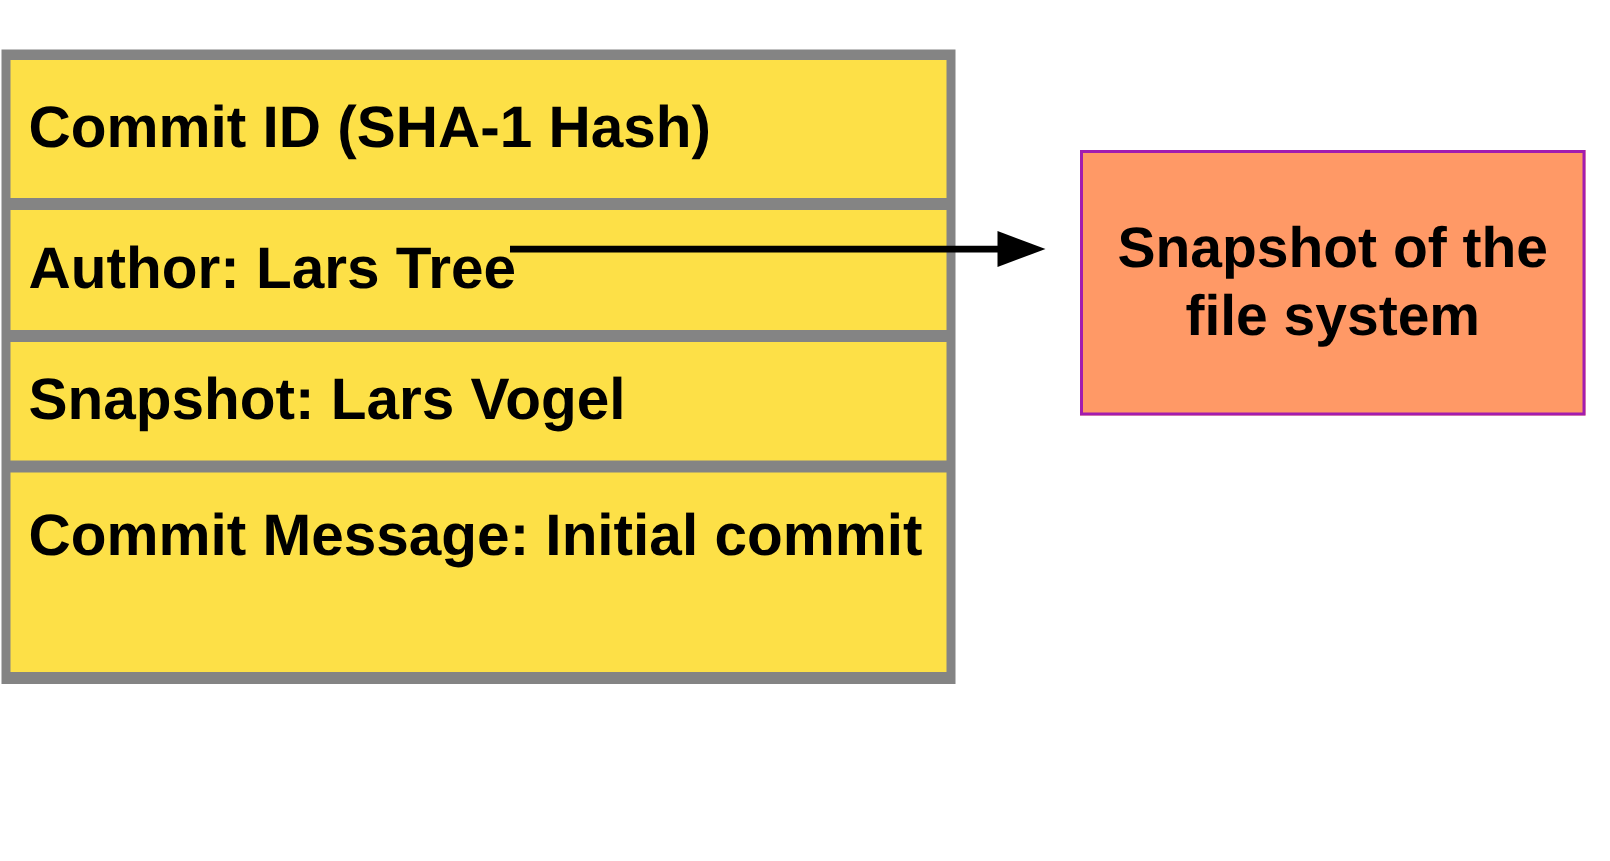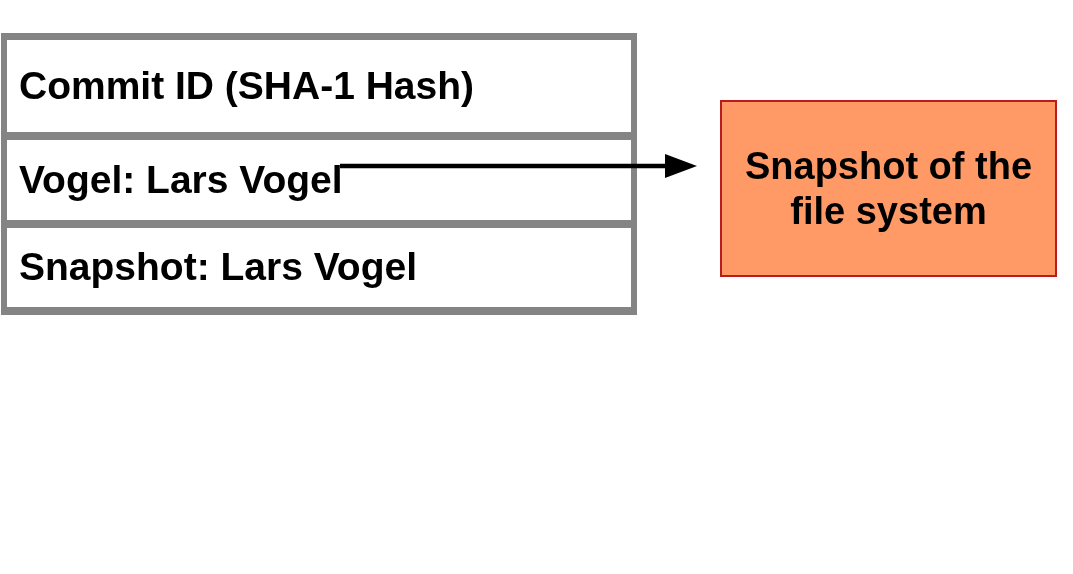--- a/index.html
+++ b/index.html
@@ -23,21 +23,21 @@
     top: 33px;
     width: 636px;
     box-sizing: border-box;
     background: #848484;
     padding: 7px 6px 8px 6px;
     display: flex;
     flex-direction: column;
     gap: 8px;
   }
   .commit-row {
-    background: #ffffff;
+    background: #fde047;
     display: flex;
     align-items: center;
     box-sizing: border-box;
     padding-left: 12px;
     font-size: 39px;
     font-weight: bold;
     color: #000000;
     line-height: 1.1;
     white-space: nowrap;
   }
@@ -49,21 +49,21 @@
 
   
   .snapshot-box {
     position: absolute;
     left: 720px;
     top: 100px;
     width: 337px;
     height: 177px;
     box-sizing: border-box;
     background: #ff9966;
-    border: 2px solid #b91c1c;
+    border: 2px solid #a21caf;
     display: flex;
     align-items: center;
     justify-content: center;
     text-align: center;
     font-size: 38px;
     font-weight: bold;
     color: #000000;
     line-height: 1.17;
     padding: 0 10px;
   }
@@ -81,24 +81,27 @@
 </head>
 <body>
 
 <div class="canvas">
 
   <div class="commit-box">
     <div class="commit-row row-1">
       <span>Commit ID (SHA-1 Hash)</span>
     </div>
     <div class="commit-row row-3">
-      <span>Vogel: Lars Vogel</span>
+      <span>Author: Lars Tree</span>
     </div>
     <div class="commit-row row-4">
       <span>Snapshot: Lars Vogel</span>
+    </div>
+    <div class="commit-row row-5">
+      <span>Commit Message: Initial commit</span>
     </div>
   </div>
 
   <div class="snapshot-box">
     <span>Snapshot of the file system</span>
   </div>
 
   <svg class="arrow-layer" viewBox="0 0 1073 574" xmlns="http://www.w3.org/2000/svg">
     <line x1="340" y1="166" x2="668" y2="166" stroke="#000000" stroke-width="4.5"></line>
     <polygon points="665,154 697,166 665,178" fill="#000000"></polygon>

